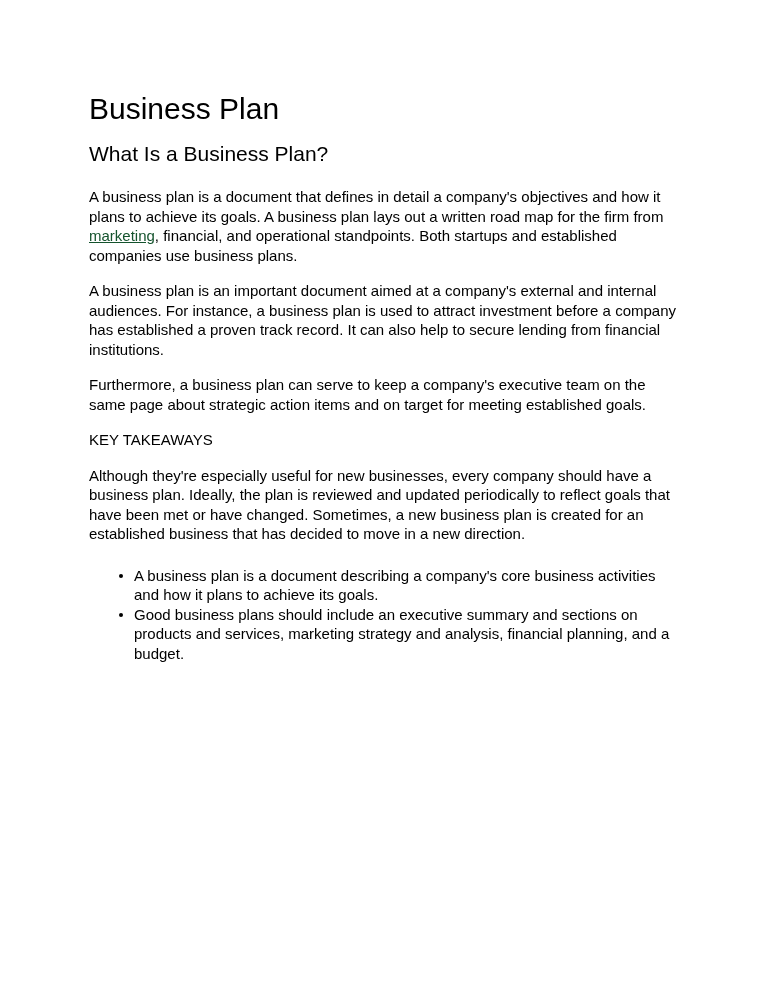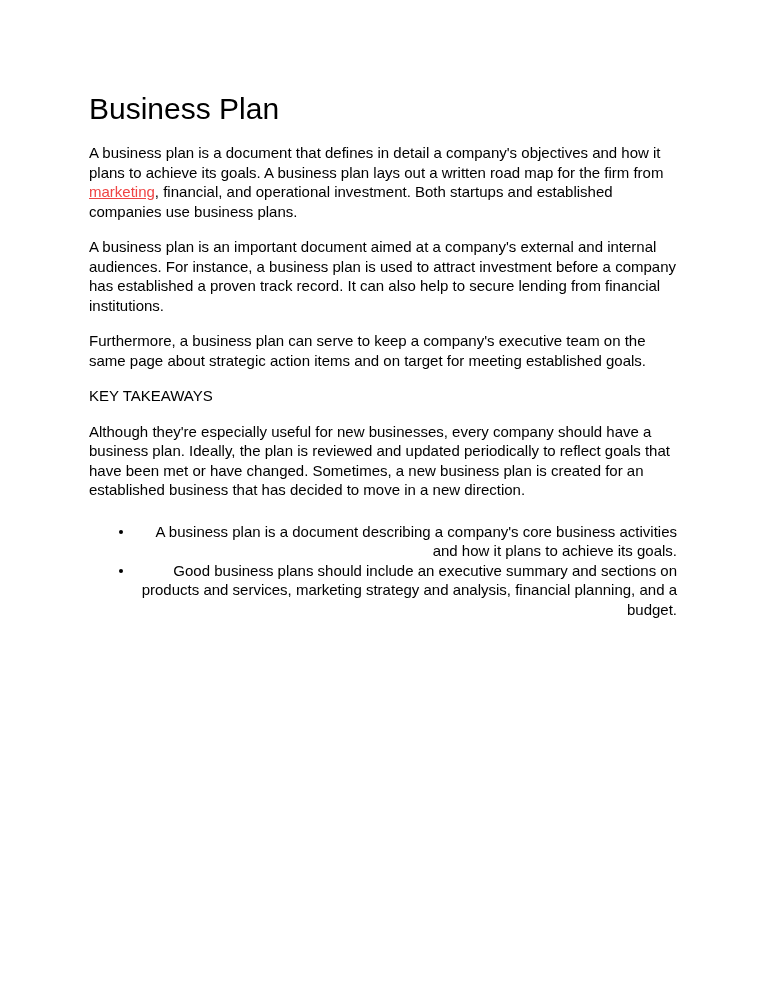--- a/index.html
+++ b/index.html
@@ -38,31 +38,30 @@
   p.body {
     margin: 16px 0 0 0;
     font-size: 15px;
     line-height: 19.5px;
     font-weight: 400;
   }
   h2.heading + p.body {
     margin-top: 21px;
   }
   a.doc-link {
-    color: #ef4444;
+    color: #14532d;
     text-decoration: underline;
     cursor: pointer;
   }
   ul.takeaways {
     margin: 22px 0 0 0;
     padding: 0 0 0 45px;
     list-style: none;
     font-size: 15px;
     line-height: 19.5px;
-    text-align: right;
   }
   ul.takeaways li {
     position: relative;
     margin: 0;
     padding: 0;
   }
   ul.takeaways li::before {
     content: "";
     position: absolute;
     left: -15px;
@@ -73,22 +72,23 @@
     background: #000000;
   }
 </style>
 </head>
 <body>
 
 <div class="page">
 
   <h1 class="title">Business Plan</h1>
 
+  <h2 class="heading">What Is a Business Plan?</h2>
 
-  <p class="body"><span>A business plan is a document that defines in detail a company's objectives and how it plans to achieve its goals. A business plan lays out a written road map for the firm from </span><a class="doc-link" href="#">marketing</a><span>, financial, and operational investment. Both startups and established companies use business plans.</span></p>
+  <p class="body"><span>A business plan is a document that defines in detail a company's objectives and how it plans to achieve its goals. A business plan lays out a written road map for the firm from </span><a class="doc-link" href="#">marketing</a><span>, financial, and operational standpoints. Both startups and established companies use business plans.</span></p>
 
   <p class="body">A business plan is an important document aimed at a company's external and internal audiences. For instance, a business plan is used to attract investment before a company has established a proven track record. It can also help to secure lending from financial institutions.</p>
 
   <p class="body">Furthermore, a business plan can serve to keep a company's executive team on the same page about strategic action items and on target for meeting established goals.</p>
 
   <p class="body">KEY TAKEAWAYS</p>
 
   <p class="body">Although they're especially useful for new businesses, every company should have a business plan. Ideally, the plan is reviewed and updated periodically to reflect goals that have been met or have changed. Sometimes, a new business plan is created for an established business that has decided to move in a new direction.</p>
 
   <ul class="takeaways">

